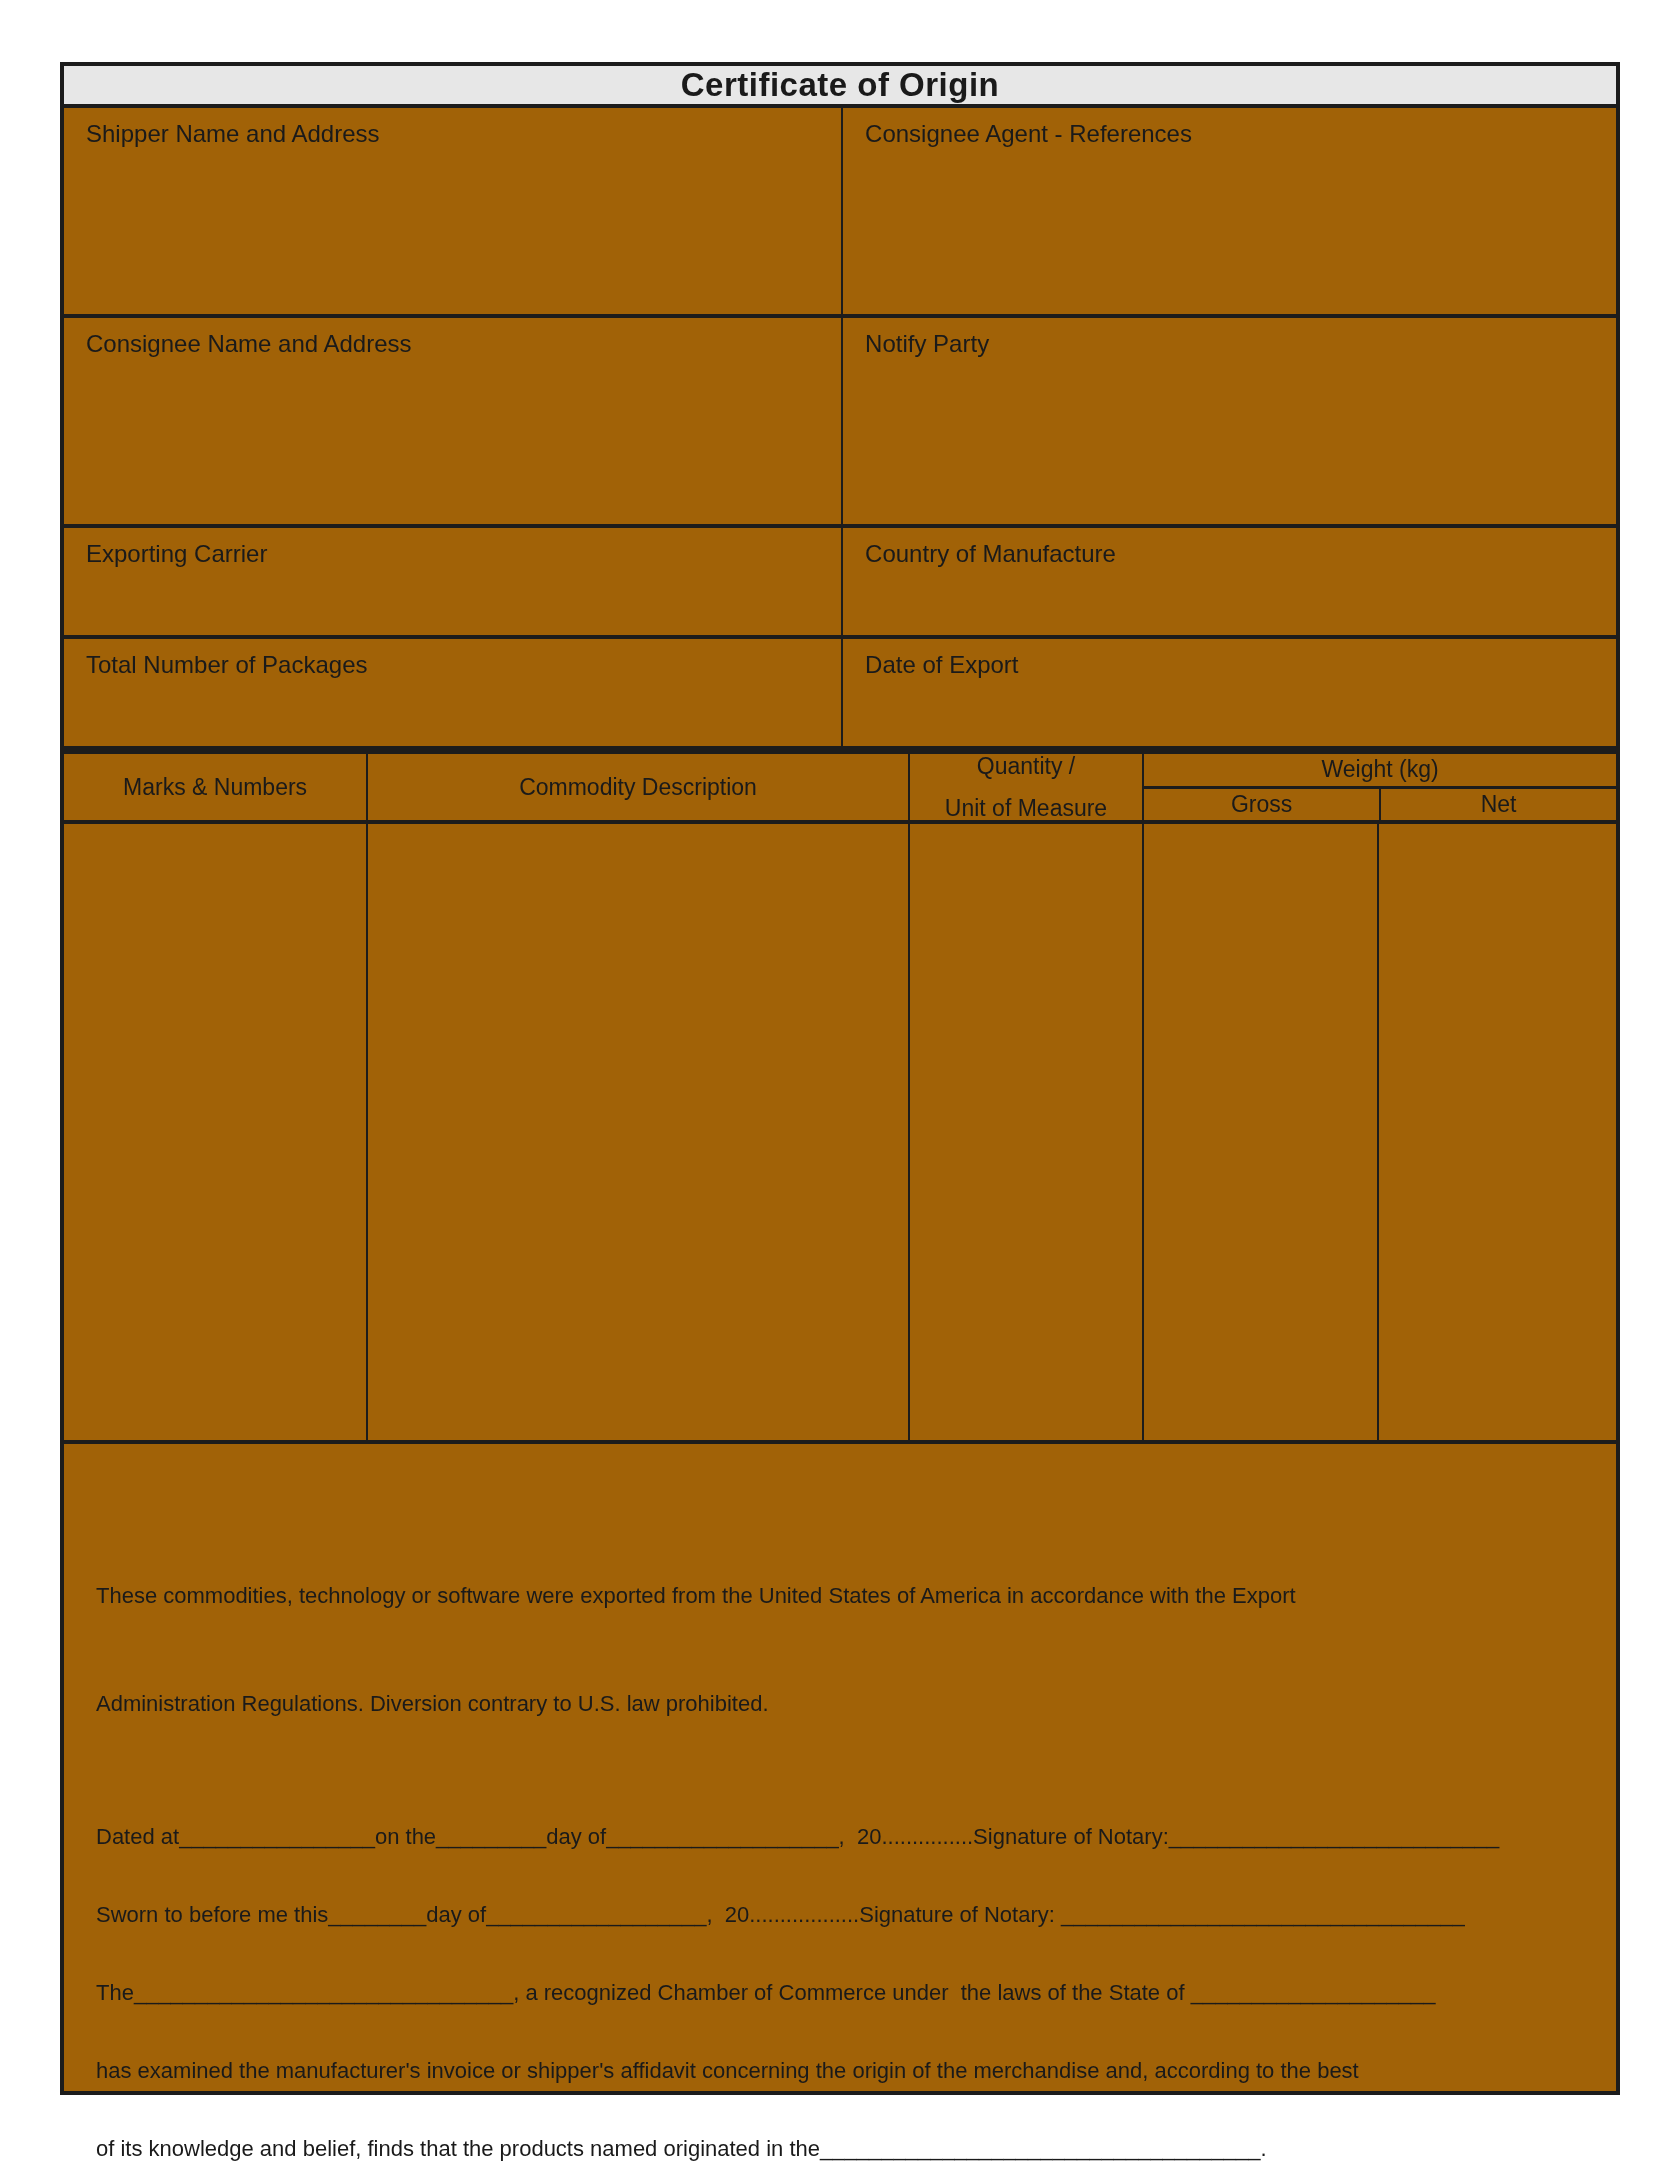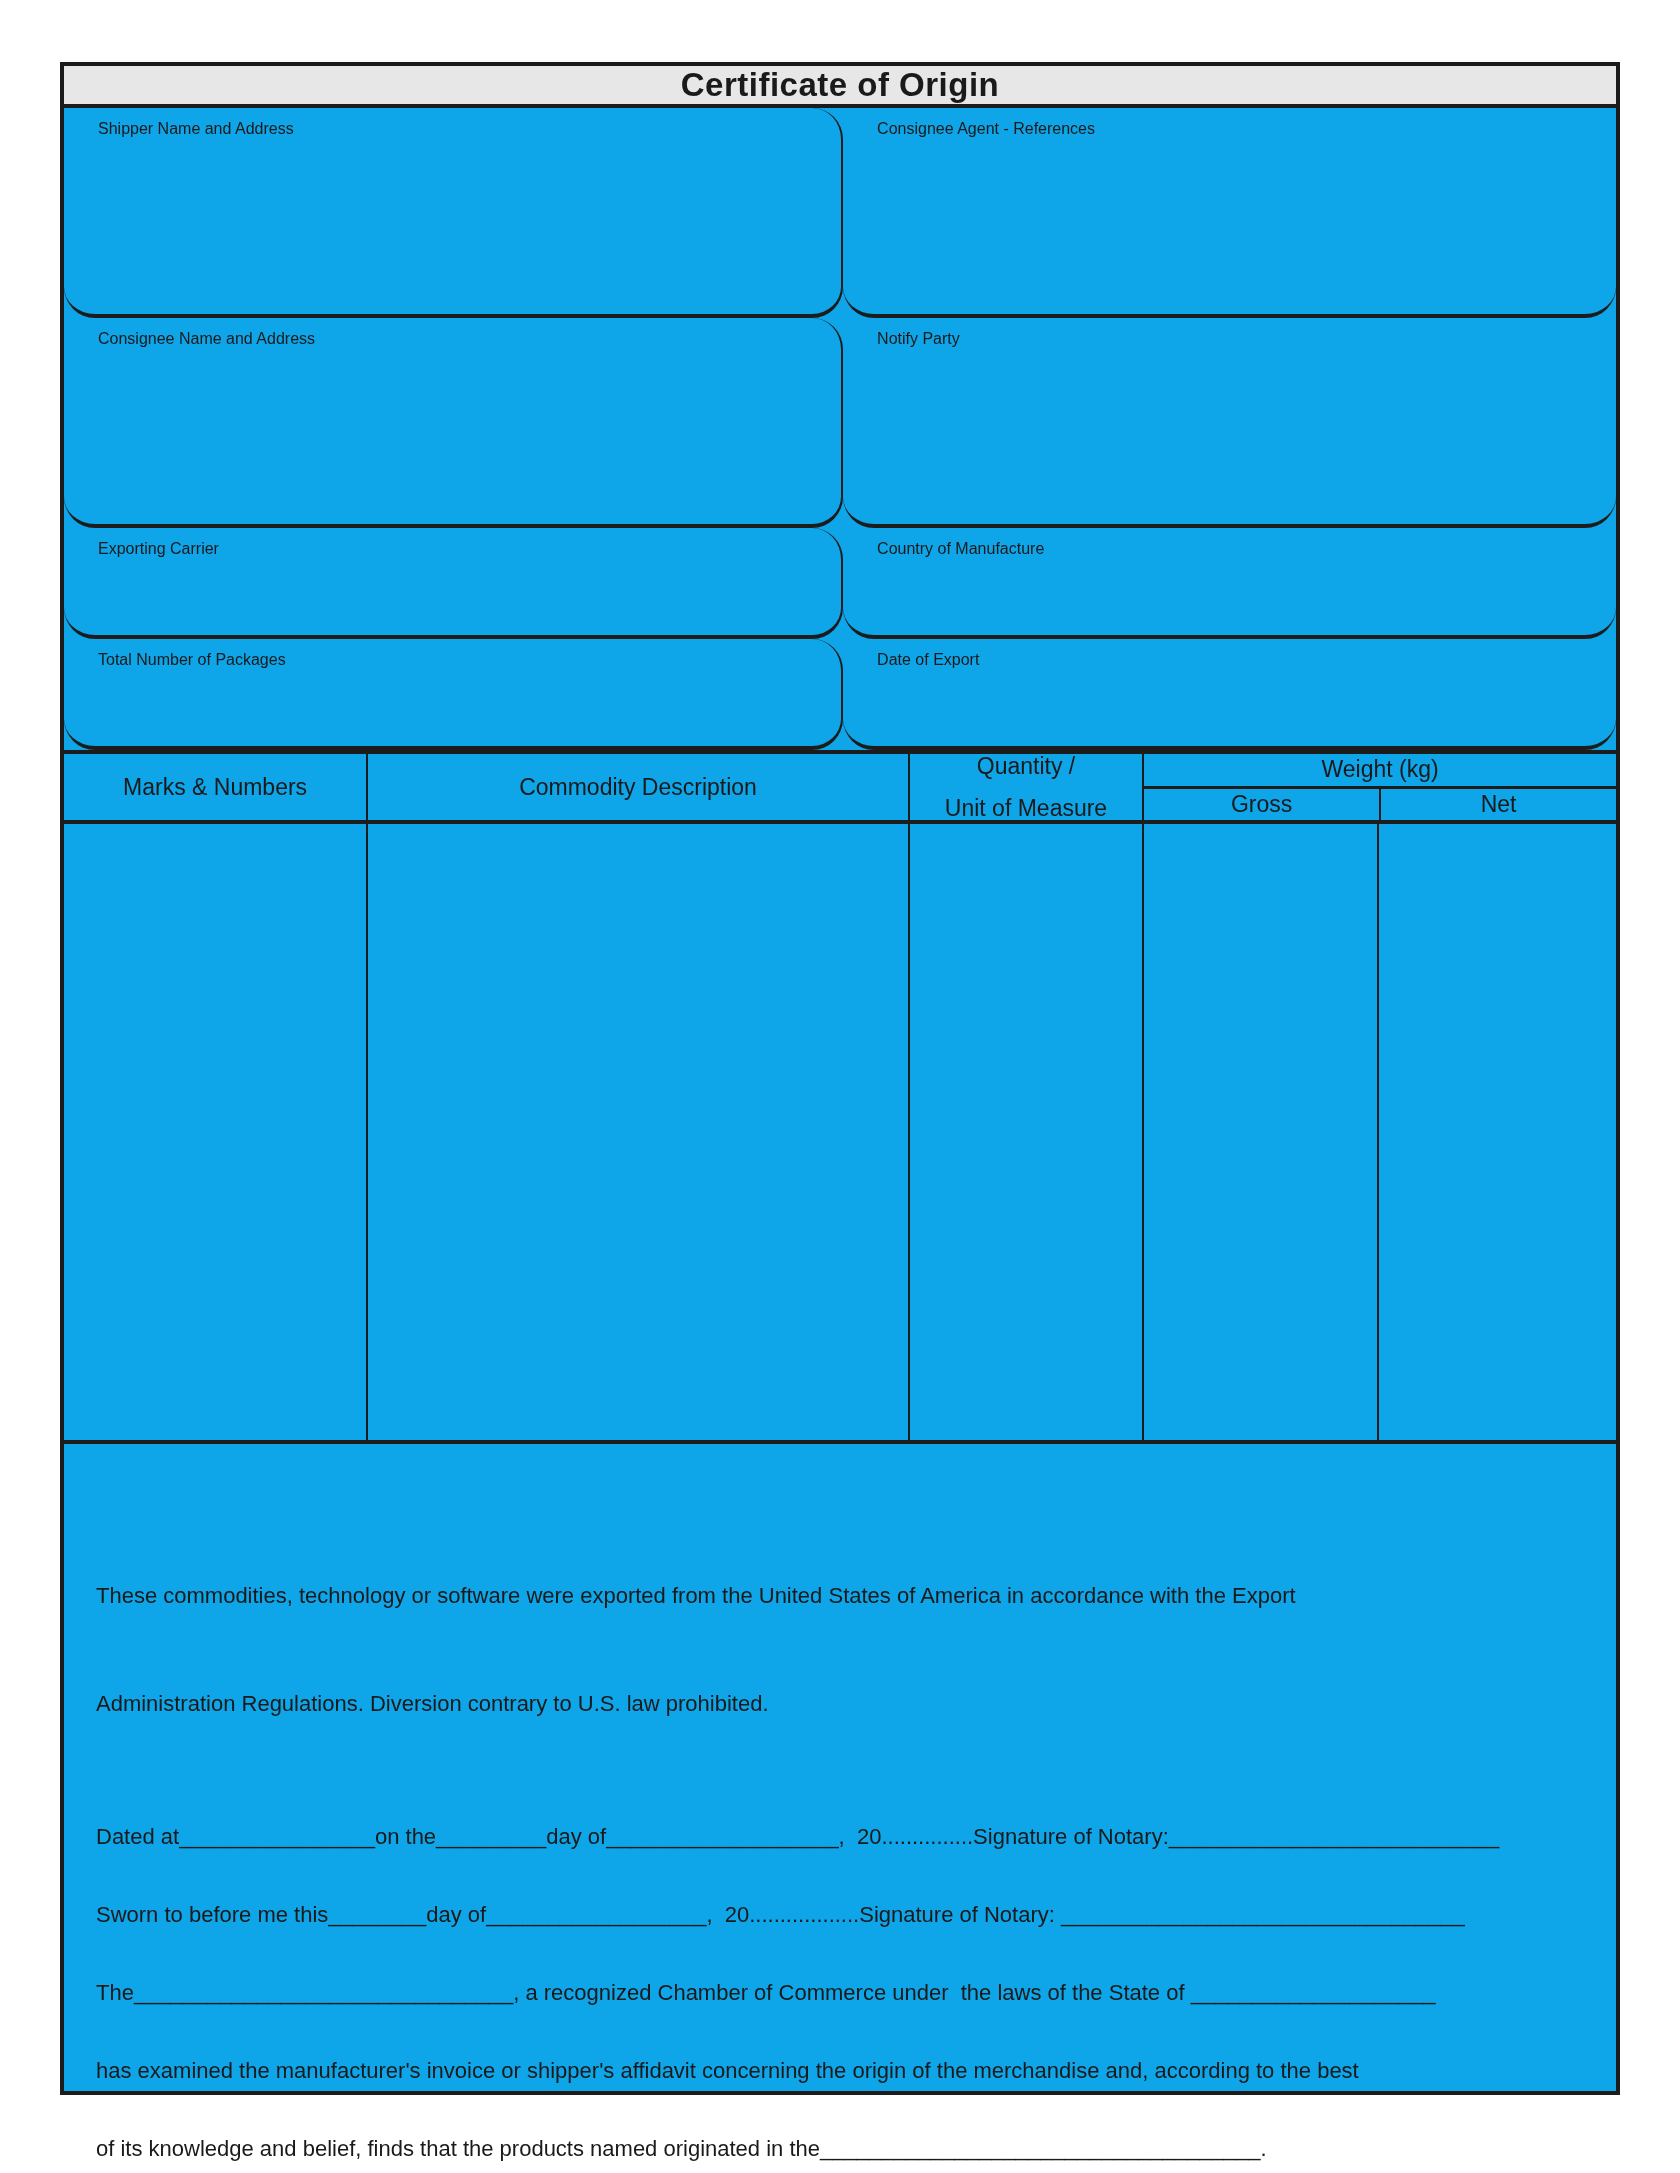--- a/index.html
+++ b/index.html
@@ -11,21 +11,21 @@
     font-family: "Liberation Sans", sans-serif;
     color: #1a1a1a;
   }
   .form {
     position: absolute;
     left: 60px;
     top: 62px;
     width: 1560px;
     height: 2033px;
     border: 4px solid #1c1c1c;
-    background: #0ea5e9;
+    background: #a16207;
     display: flex;
     flex-direction: column;
   }
   
   .title-bar {
     height: 54px;
     background: #e7e7e7;
     border-bottom: 4px solid #1c1c1c;
     display: flex;
     align-items: center;
@@ -35,24 +35,23 @@
     letter-spacing: 0.5px;
   }
   
   .fields-grid {
     display: grid;
     grid-template-columns: 50.2% 49.8%;
     grid-template-rows: 210px 210px 111px 111px;
   }
   .field-cell {
     border-bottom: 4px solid #1c1c1c;
-    padding: 12px 0 0 34px;
-    font-size: 16px;
+    padding: 12px 0 0 22px;
+    font-size: 24px;
     overflow: hidden;
-    border-radius: 31px;
   }
   .field-cell.left { border-right: 2px solid #1c1c1c; }
   
   .separator-band {
     height: 26px;
     background: #e7e7e7;
     border-bottom: 4px solid #1c1c1c;
   }
   
   .thead {

